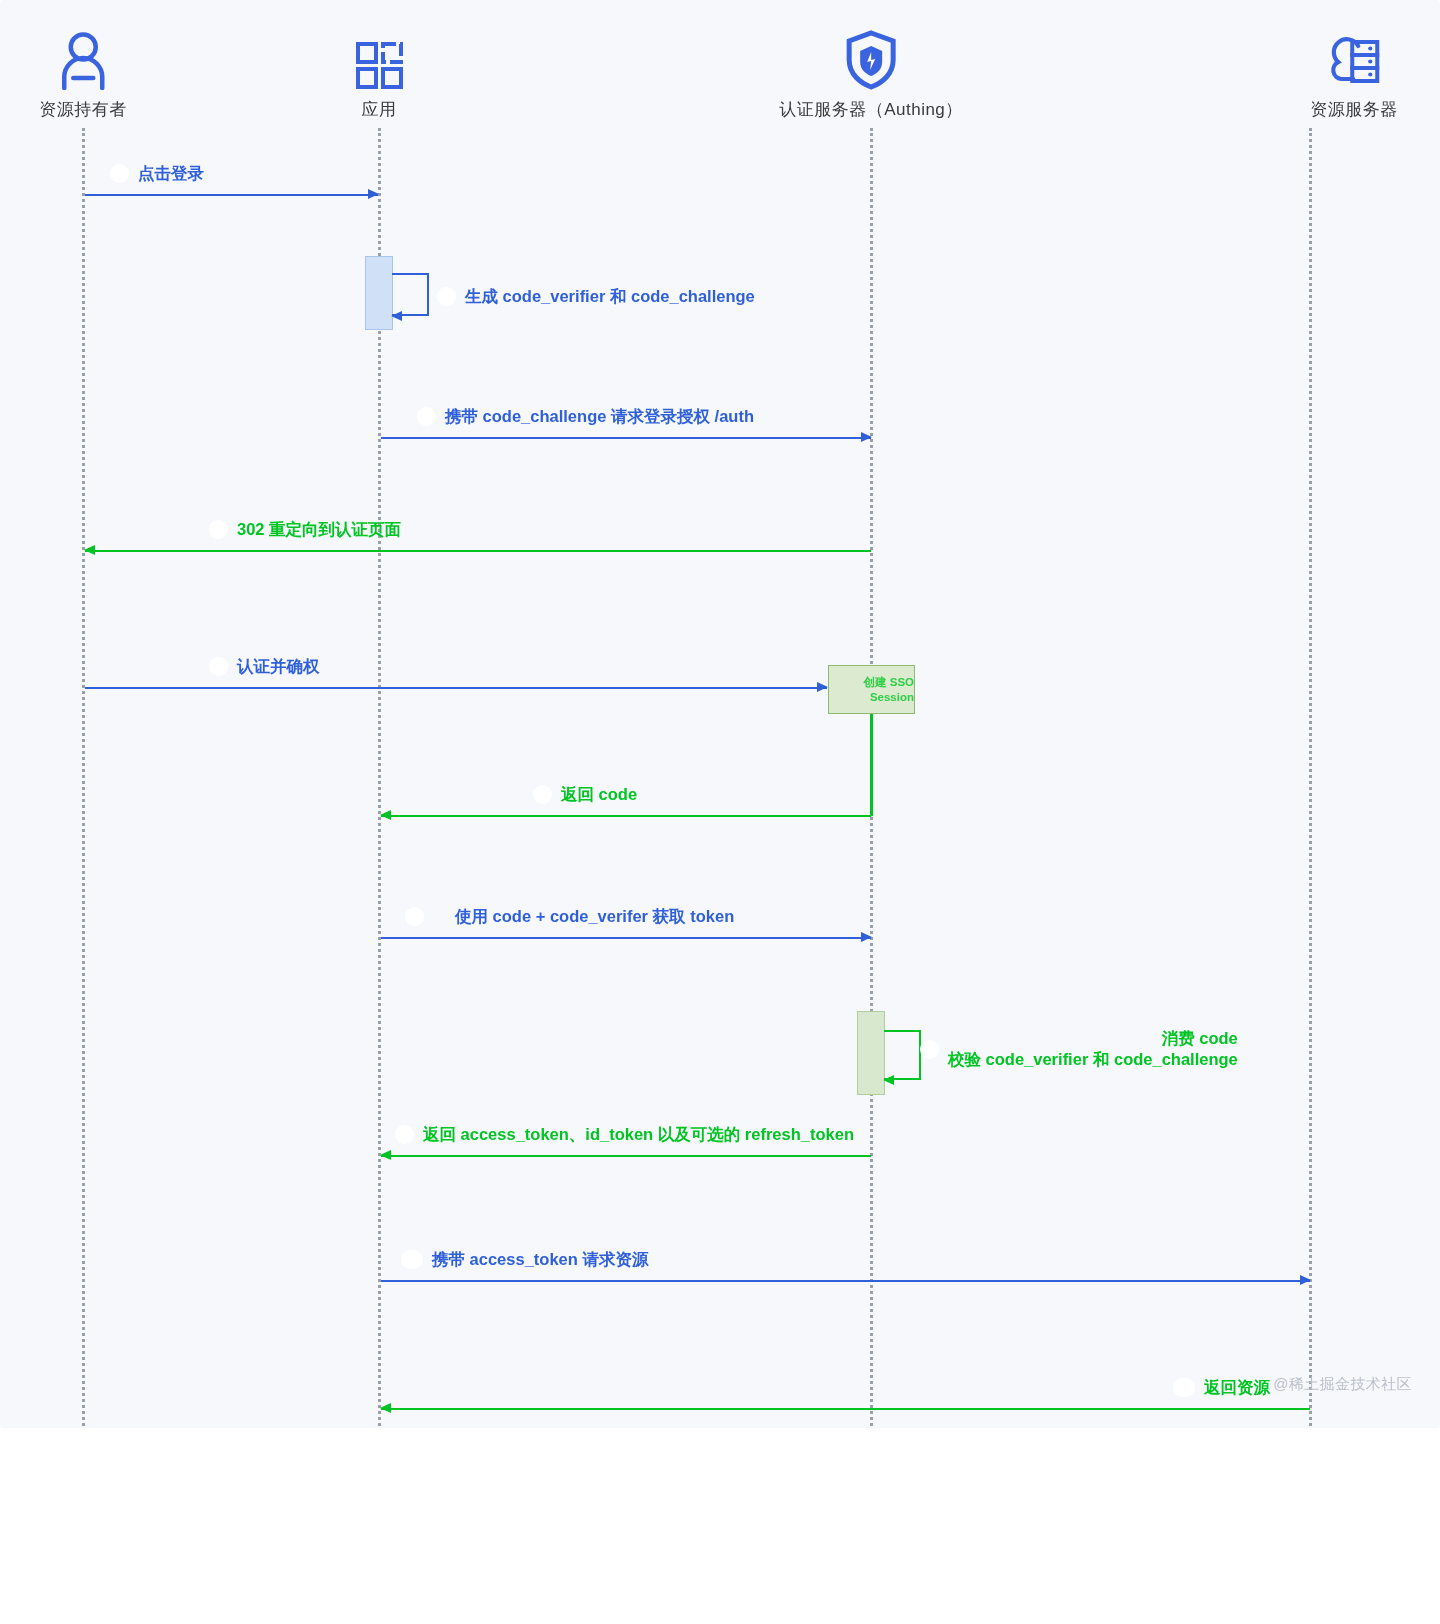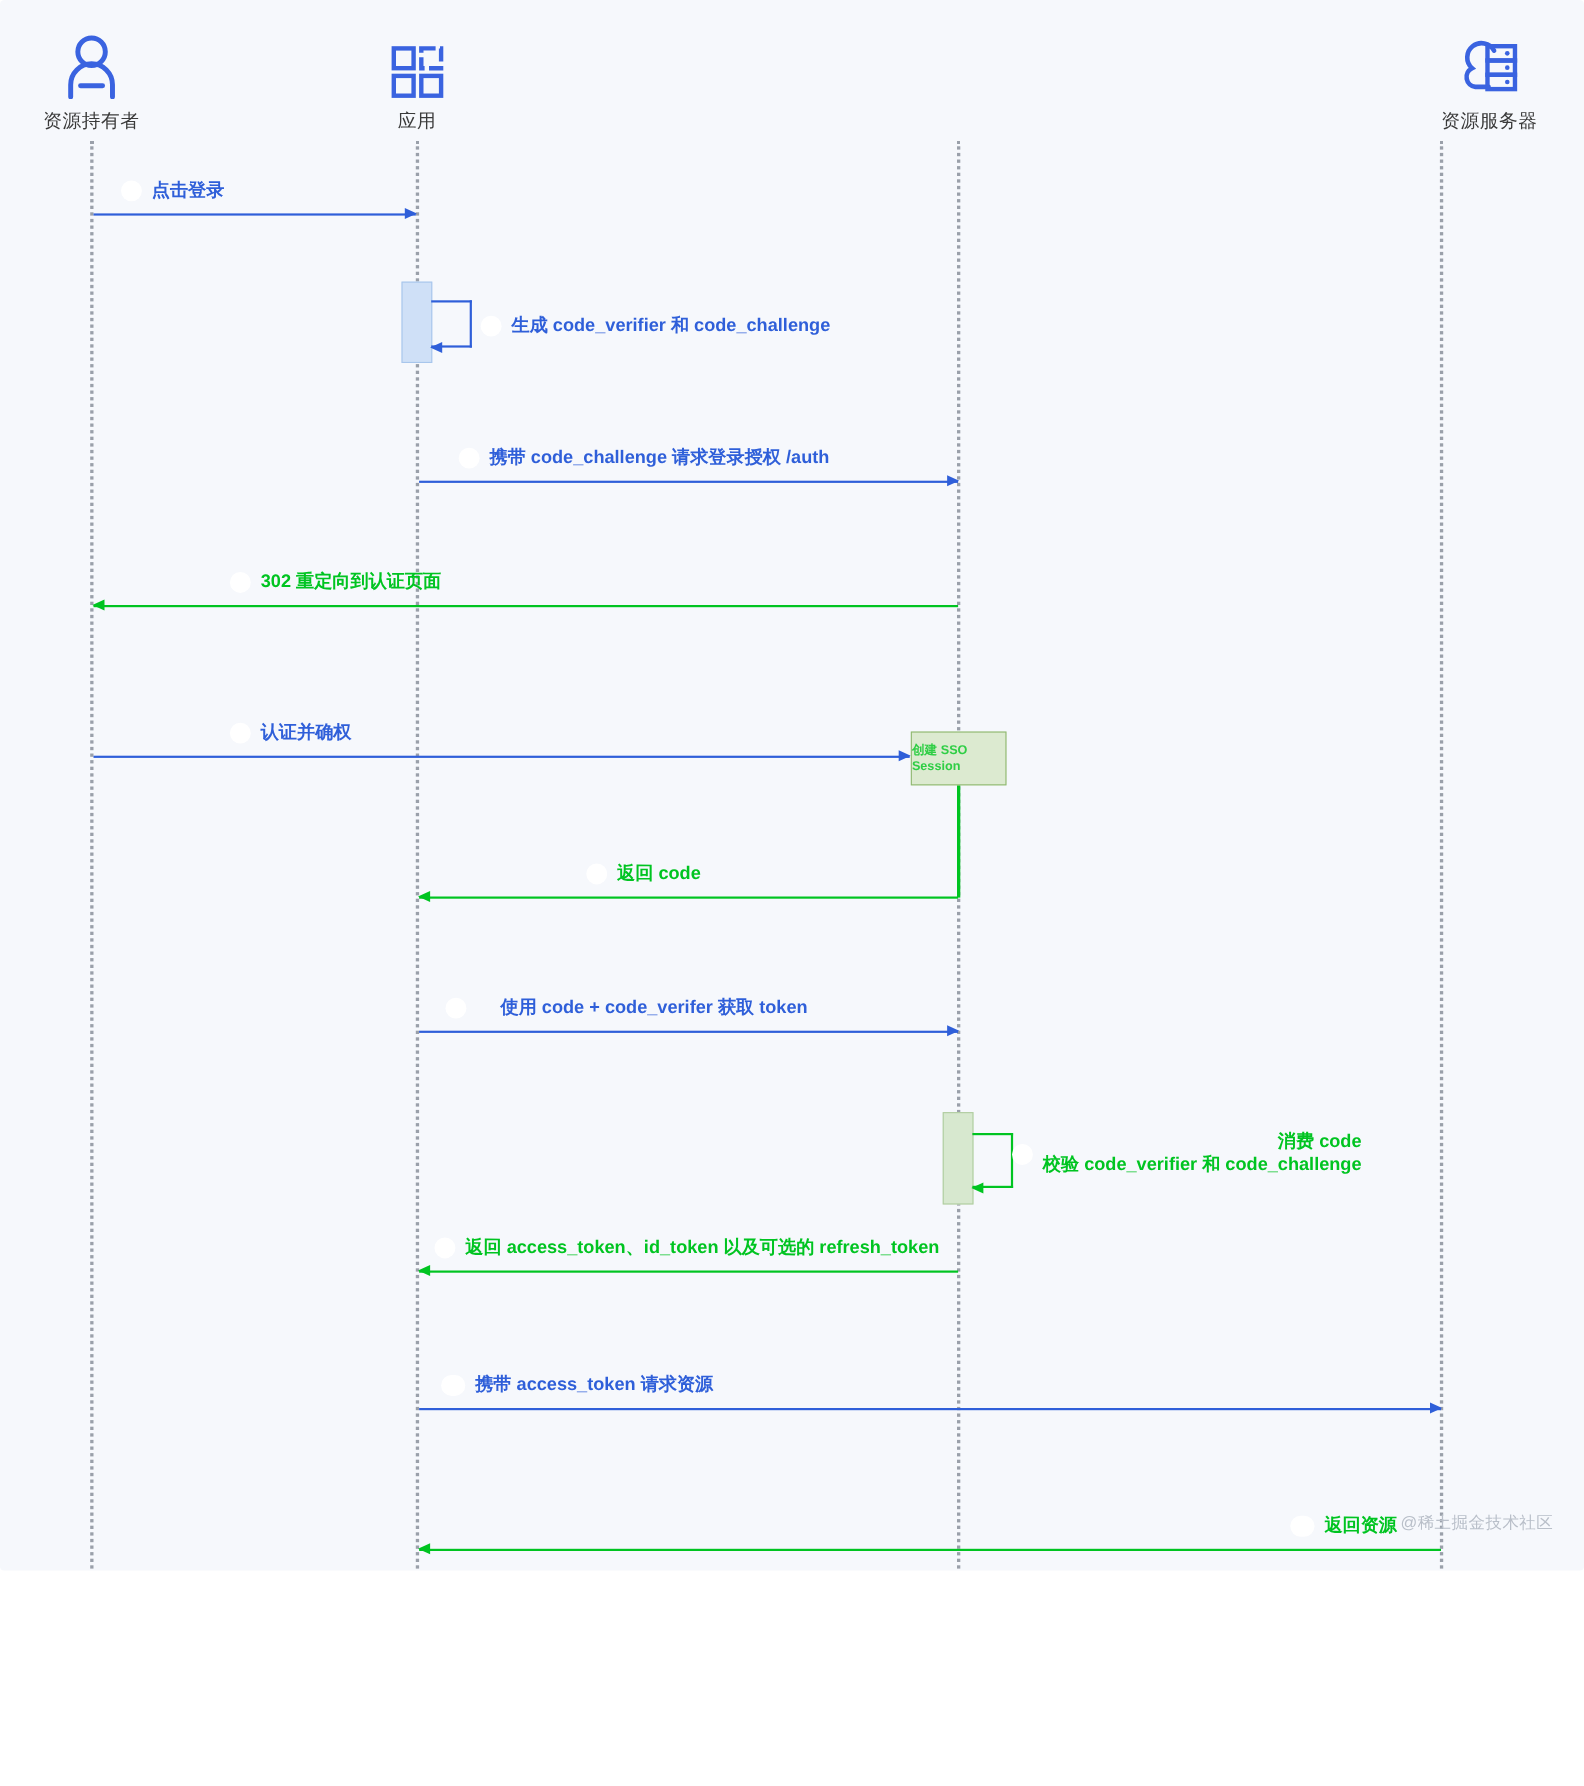--- a/index.html
+++ b/index.html
@@ -46,21 +46,21 @@
   .selfloop .bottom{position:absolute;bottom:0;left:0;height:0;border-top:2px solid currentColor;}
   .selfloop .ar{position:absolute;bottom:-5px;left:-1px;width:0;height:0;
     border-top:5px solid transparent;border-bottom:5px solid transparent;border-right:11px solid currentColor;}
   
   .activation{position:absolute;transform:translateX(-50%);}
   .activation.blue-act{background:#cfe0f7;border:1px solid #a8c6ec;}
   .activation.green-act{background:#d7e8cf;border:1px solid #b0cda0;}
   
   .note{
     position:absolute;background:#dcead0;border:1px solid #8fb870;
-    display:flex;flex-direction:column;align-items:flex-start;justify-content:center;
+    display:flex;flex-direction:column;align-items:flex-end;justify-content:center;
     color:#2fce45;font-size:11.5px;font-weight:bold;line-height:15px;text-align:center;
   }
   .watermark{
     position:absolute;right:28px;bottom:34px;color:#b9bfc9;
     font-size:15px;letter-spacing:.4px;
   }
   svg{display:block;}
 </style>
 </head>
 <body>
@@ -83,20 +83,30 @@
       <svg width="50" height="58" viewBox="0 0 50 58">
         <rect x="4" y="12" width="18" height="18" fill="none" stroke="#3a63e0" stroke-width="4"></rect>
         <rect x="29" y="12" width="18" height="18" fill="none" stroke="#3a63e0" stroke-width="4" stroke-dasharray="13 4"></rect>
         <rect x="4" y="37" width="18" height="18" fill="none" stroke="#3a63e0" stroke-width="4"></rect>
         <rect x="29" y="37" width="18" height="18" fill="none" stroke="#3a63e0" stroke-width="4"></rect>
       </svg>
     </div>
     <div class="p-label">应用</div>
   </div>
 
+  <div class="participant" style="left:871px;top:28px;">
+    <div class="p-icon">
+      <svg width="52" height="60" viewBox="0 0 52 60">
+        <path d="M26 3 L48 11 L48 30 C48 44 37 53 26 57 C15 53 4 44 4 30 L4 11 Z" fill="none" stroke="#3a63e0" stroke-width="5"></path>
+        <path d="M26 16 L37 21 L37 32 C37 40 31 44 26 46 C21 44 15 40 15 32 L15 21 Z" fill="#3a63e0"></path>
+        <path d="M26 22 L22 32 L26 31 L25 40 L30 29 L26 30 Z" fill="#ffffff"></path>
+      </svg>
+    </div>
+    <div class="p-label">认证服务器（Authing）</div>
+  </div>
 
   <div class="participant" style="left:1310px;top:28px;margin-left:44px;">
     <div class="p-icon">
       <svg width="58" height="58" viewBox="0 0 58 58">
         <path d="M33 14 A13 13 0 1 0 13 30 A9 9 0 0 0 16 47 L28 47" fill="none" stroke="#3a63e0" stroke-width="4.2" stroke-linecap="round"></path>
         <rect x="27" y="10" width="25" height="13" fill="none" stroke="#3a63e0" stroke-width="4"></rect>
         <rect x="27" y="23" width="25" height="13" fill="none" stroke="#3a63e0" stroke-width="4"></rect>
         <rect x="27" y="36" width="25" height="13" fill="none" stroke="#3a63e0" stroke-width="4"></rect>
         <circle cx="45" cy="16.5" r="2.1" fill="#3a63e0"></circle>
         <circle cx="45" cy="29.5" r="2.1" fill="#3a63e0"></circle>

